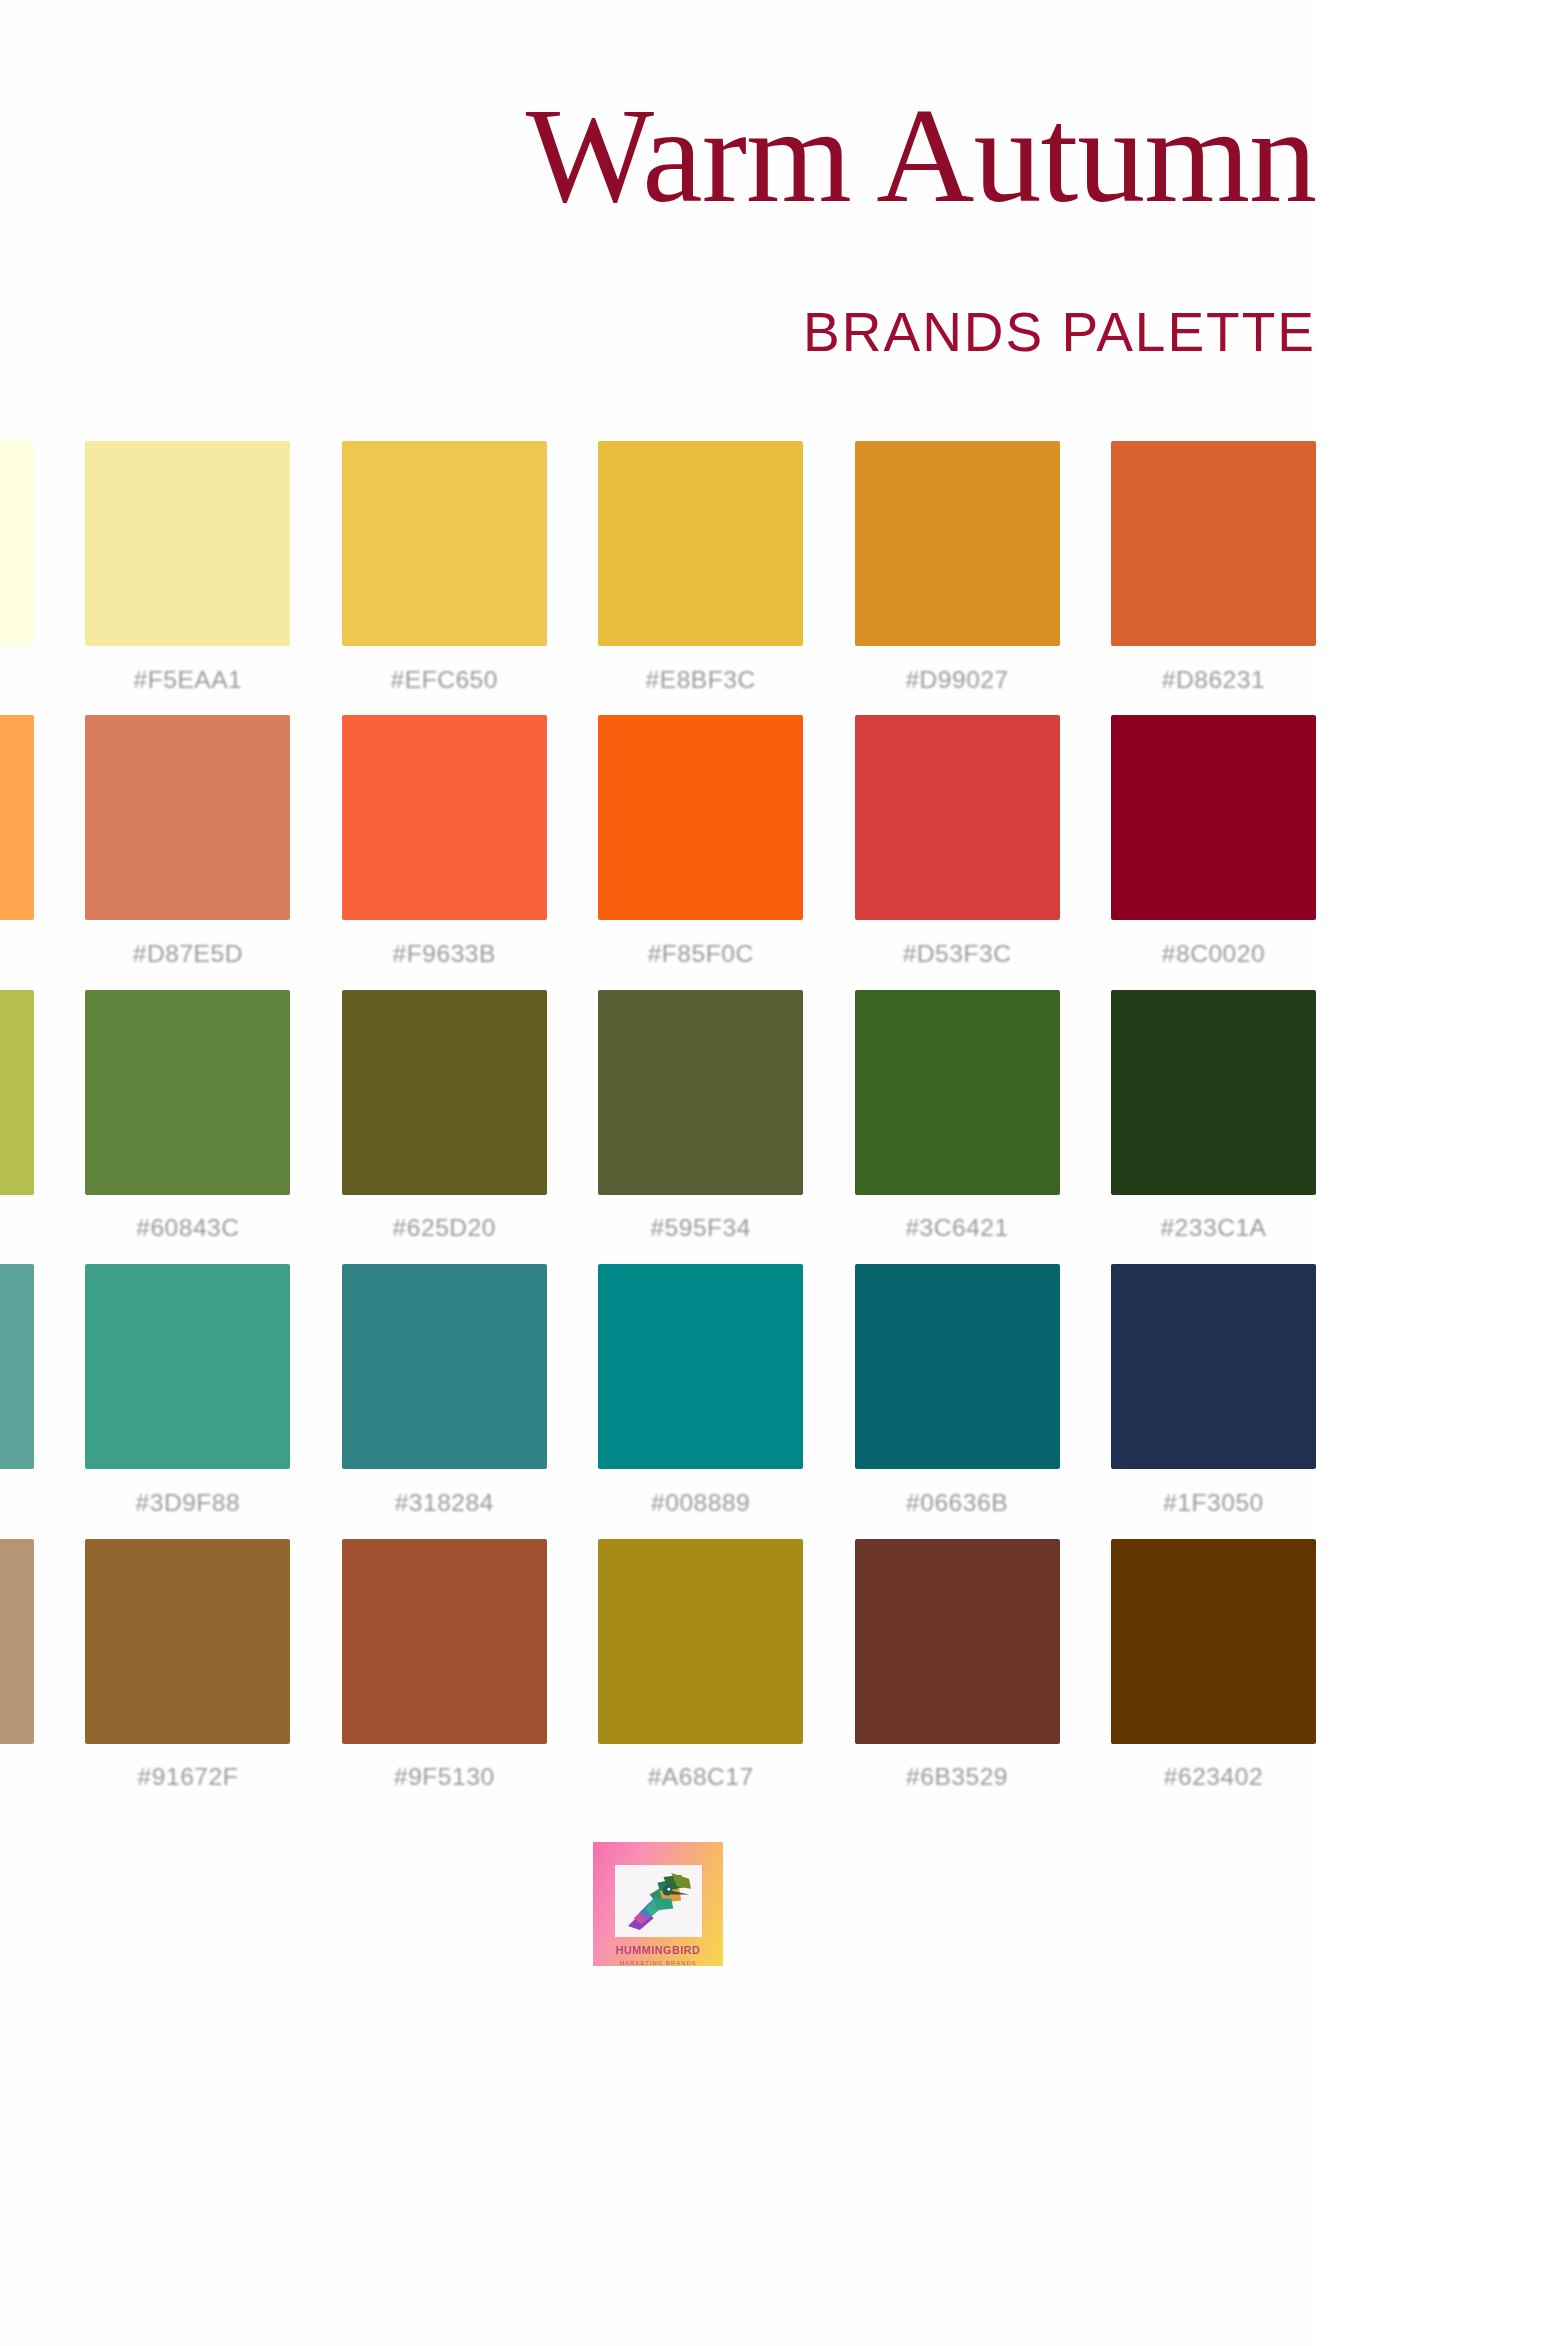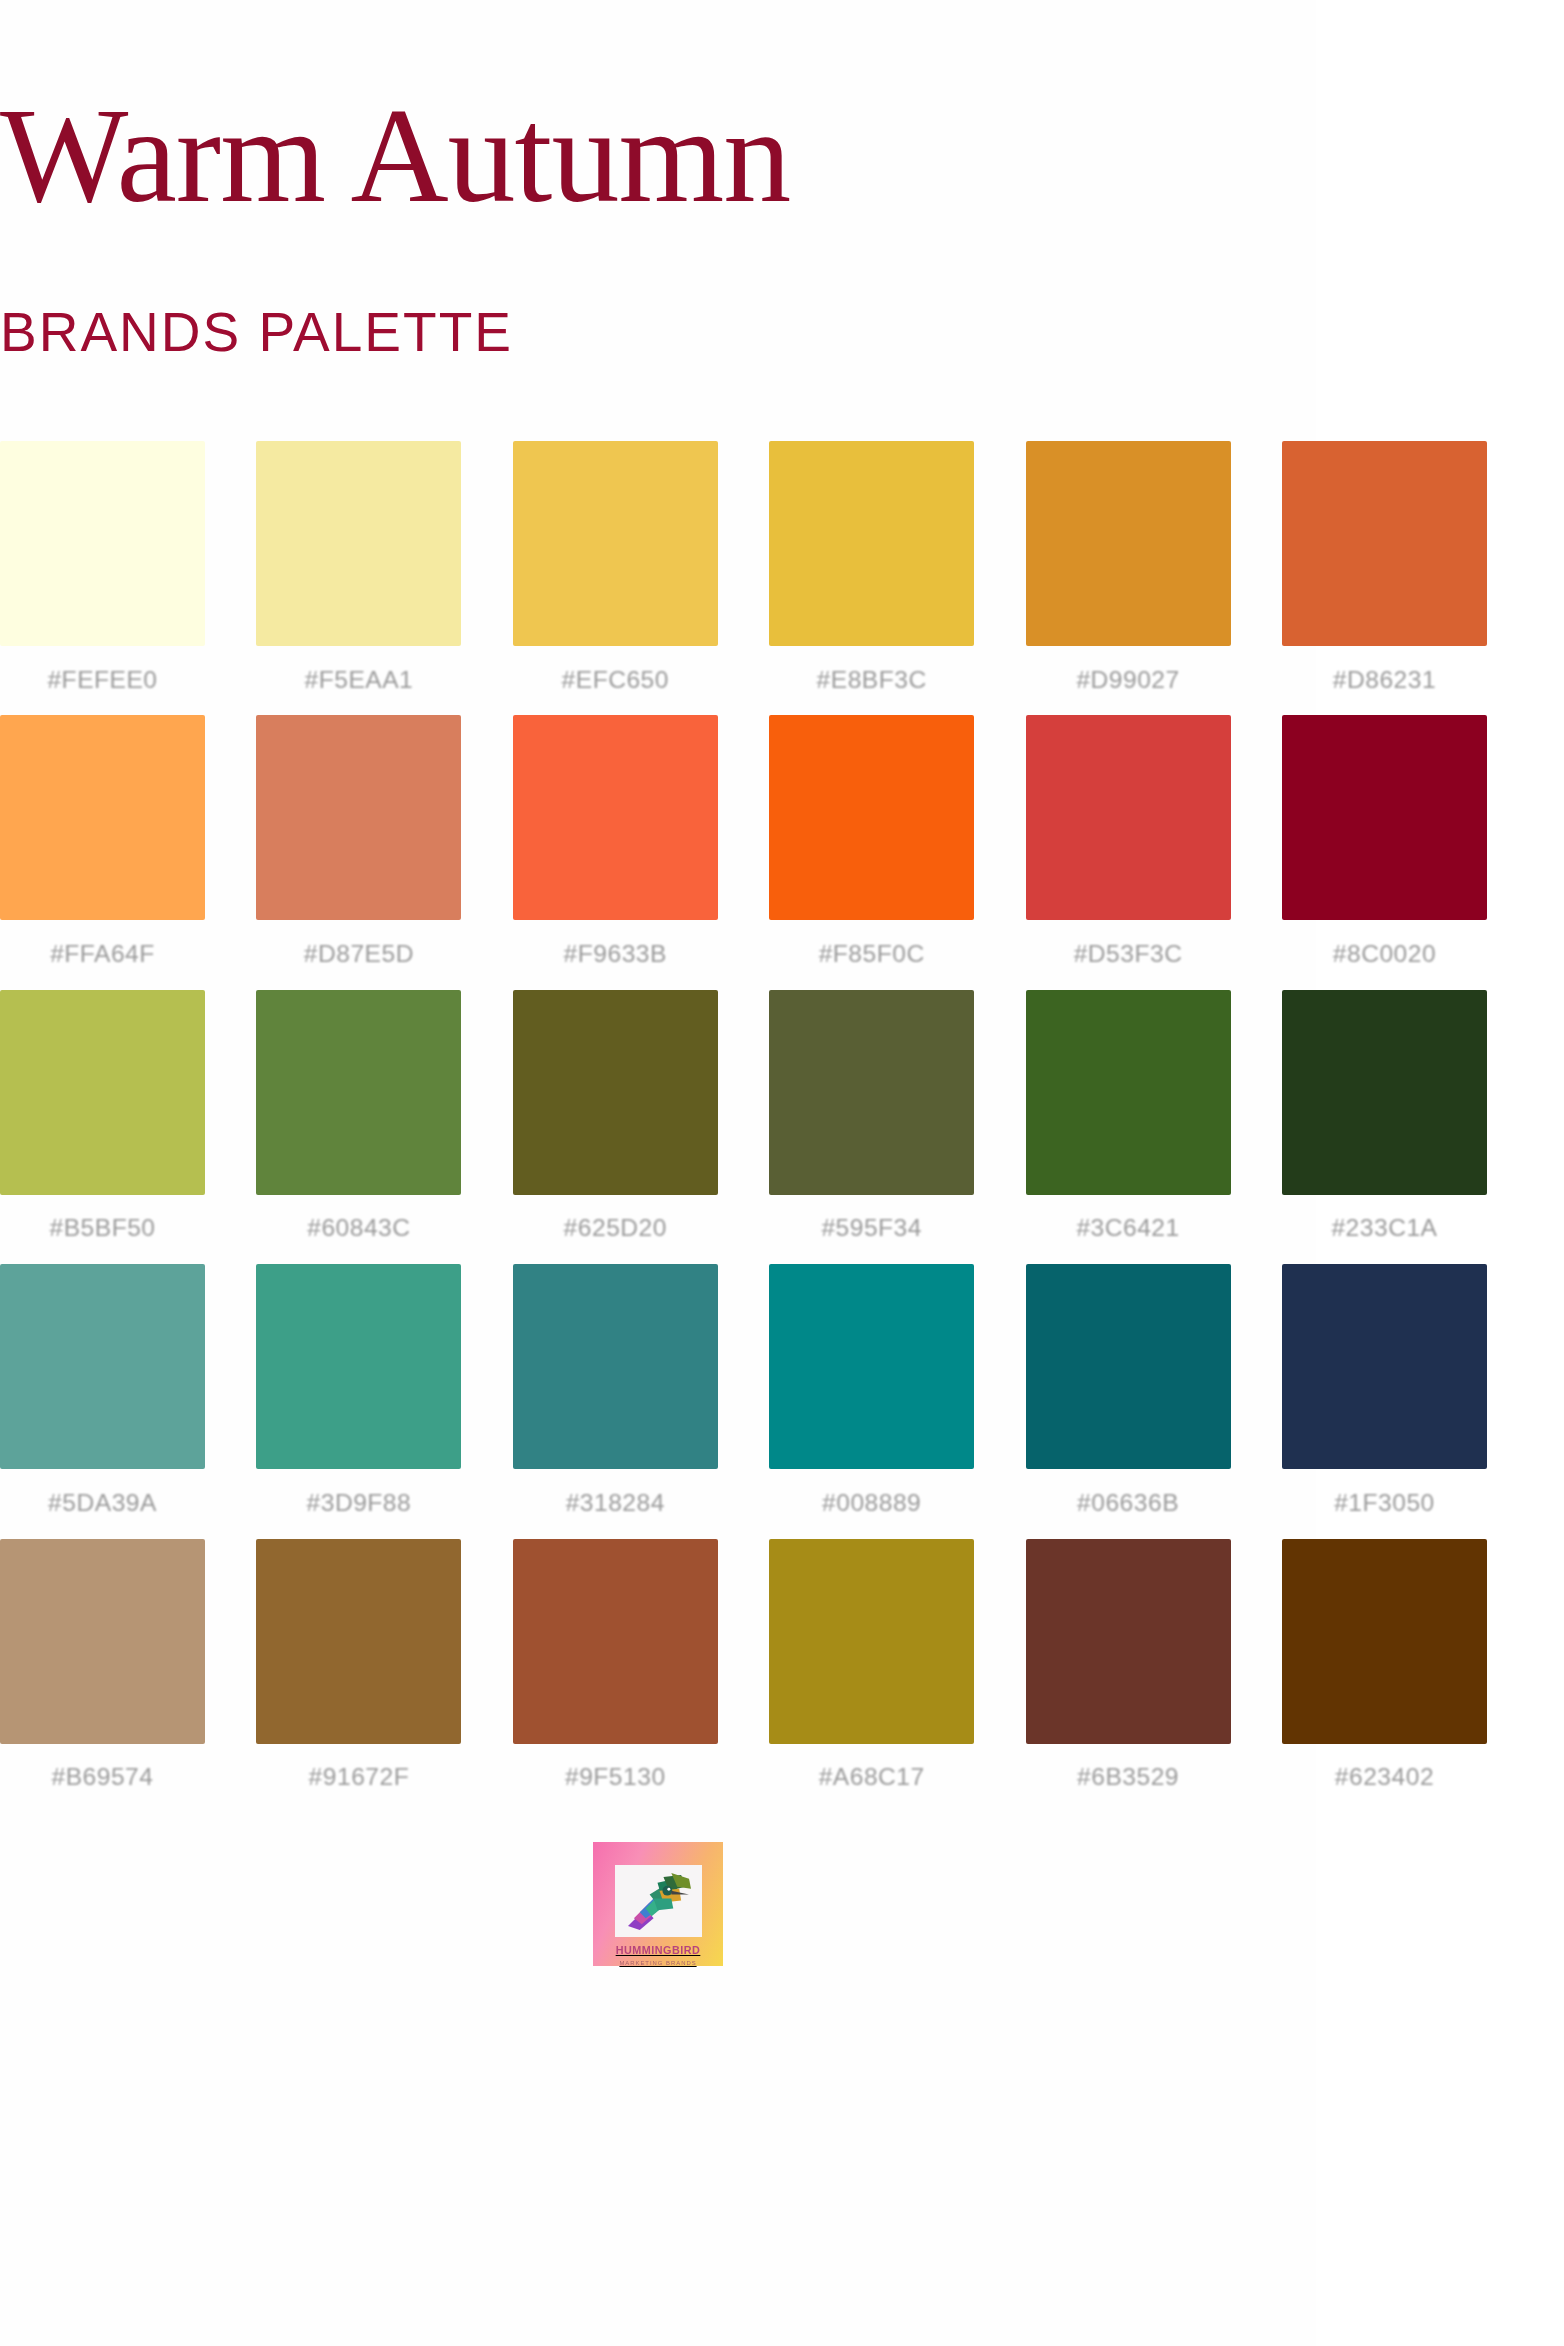--- a/index.html
+++ b/index.html
@@ -13,21 +13,21 @@
     font-family: "Liberation Sans", sans-serif;
     overflow: hidden;
     position: relative;
   }
   .poster {
     width: 1316px;
     height: 2346px;
     background: #fefefe;
     display: flex;
     flex-direction: column;
-    align-items: flex-start;
+    align-items: flex-end;
     box-sizing: border-box;
   }
   .title {
     font-family: "Liberation Serif", serif;
     font-size: 136px;
     line-height: 1;
     color: #8e0b2a;
     letter-spacing: -1px;
     margin-top: 87px;
     font-weight: 400;
@@ -85,21 +85,20 @@
   .logo-card {
     width: 130px;
     height: 124px;
     background: linear-gradient(115deg, #f56fae 0%, #f88fb6 28%, #f7b36f 64%, #f6d84e 100%);
     display: flex;
     flex-direction: column;
     align-items: center;
     justify-content: flex-start;
     padding-top: 23px;
     box-sizing: border-box;
-    text-decoration: underline;
   }
   .logo-inner {
     width: 87px;
     height: 75px;
     background: #f7f5f6;
     display: flex;
     align-items: center;
     justify-content: center;
   }
   .logo-name {

